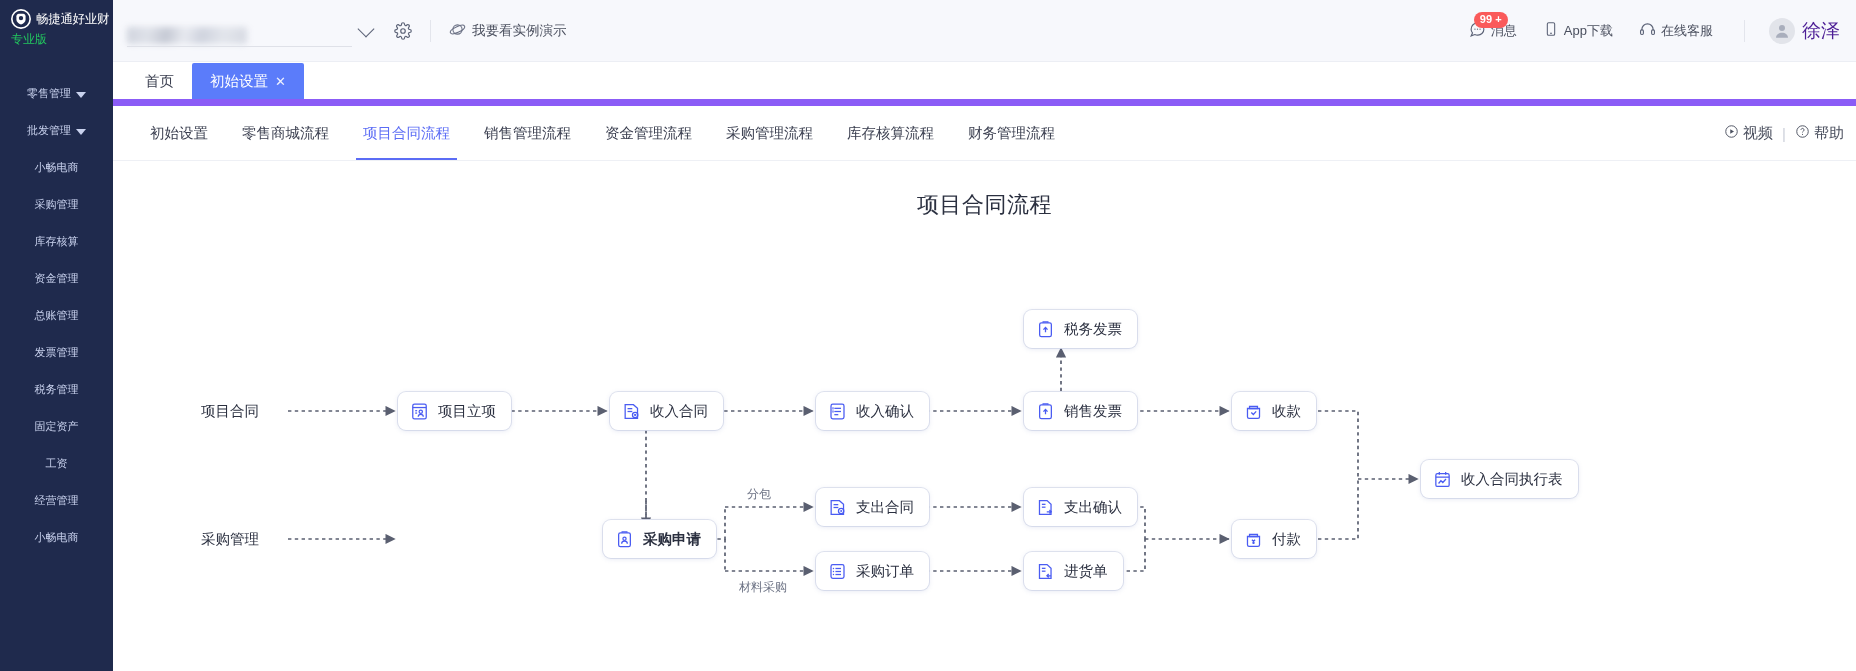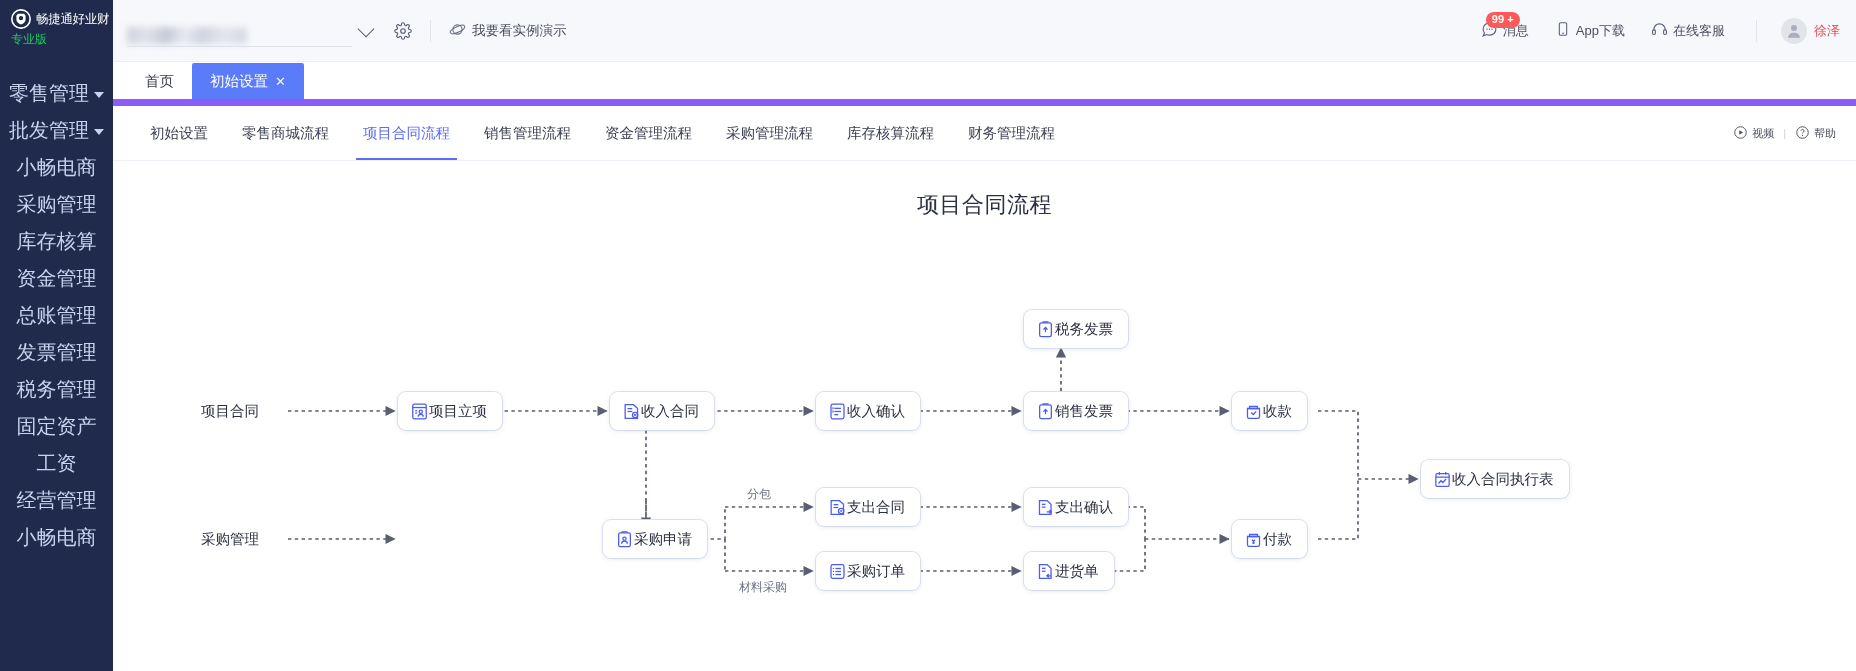--- a/index.html
+++ b/index.html
@@ -32,21 +32,21 @@
   }
   .brand-sub {
     color: #22c55e; font-size: 12px; margin-top: 1px; padding-left: 1px;
     font-weight: 500;
   }
   .menu { padding-top: 13px; }
   .menu-item {
     height: 37px;
     display: flex; align-items: center; justify-content: center;
     gap: 5px;
-    color: #c9d2ee; font-size: 20px;
+    color: #c9d2ee; font-size: 11px;
     cursor: pointer;
     white-space: nowrap;
   }
   .caret-down {
     width: 0; height: 0;
     border-left: 5px solid transparent;
     border-right: 5px solid transparent;
     border-top: 6px solid #c9d2ee;
     display: inline-block;
     margin-top: 2px;
@@ -105,21 +105,21 @@
     background: #fa5a5a; color: #fff;
     font-size: 11px; font-weight: bold;
     border-radius: 9px; padding: 1px 6px 2px 6px;
     line-height: 13px; white-space: nowrap;
   }
   .avatar {
     width: 26px; height: 26px; border-radius: 50%;
     background: #e2e4ea; display: flex; align-items: center; justify-content: center;
     margin-right: 7px; margin-left: 6px;
   }
-  .user-name { color: #ef4444; font-size: 13px; white-space: nowrap; text-align: center; }
+  .user-name { color: #4c1d95; font-size: 19px; white-space: nowrap; text-align: center; }
 
   
   .tabstrip {
     height: 44px; background: #ffffff;
     display: flex; align-items: flex-end;
     padding-left: 14px;
     border-bottom: 7px solid #8b5cf6;
   }
   .btab {
     height: 36px; min-width: 48px;
@@ -145,21 +145,21 @@
     display: flex; align-items: center; cursor: pointer;
     position: relative; white-space: nowrap;
   }
   .sitem.active { color: #5b6cf5; }
   .sitem.active::after {
     content: ""; position: absolute; left: 10px; right: 10px; bottom: 0;
     height: 2px; background: #5b6cf5;
   }
   .subnav-right {
     margin-left: auto; display: flex; align-items: center;
-    gap: 6px; padding-right: 20px; font-size: 11px; color: #4a4f5e;
+    gap: 6px; padding-right: 12px; font-size: 15px; color: #4a4f5e;
   }
   .sr-item { display: flex; align-items: center; gap: 4px; cursor: pointer; white-space: nowrap; }
   .sr-sep { color: #ccd0da; padding: 0 3px; }
 
   
   .canvas { flex: 1; position: relative; background: #ffffff; overflow: hidden; }
   .flow-title {
     position: absolute; top: 29px; left: 0; right: 0;
     text-align: center; font-size: 22px; color: #2b3040; font-weight: 500;
     letter-spacing: .5px;
@@ -169,20 +169,21 @@
   svg.wires { position: absolute; left: 0; top: 0; width: 1743px; height: 511px; }
 
   .node {
     position: absolute;
     height: 38px;
     background: #ffffff;
     border-radius: 8px;
     box-shadow: 0 1px 5px rgba(90,105,180,.17), 0 0 0 1px rgba(225,228,240,.9);
     display: flex; align-items: center;
     padding: 0 15px 0 12px;
+    gap: 9px;
     cursor: pointer;
     white-space: nowrap;
   }
   .node .nicon { width: 19px; height: 19px; flex: 0 0 19px; display:block; }
   .node .nlabel { font-size: 14.5px; color: #2b3040; }
 
   .rowlabel {
     position: absolute; font-size: 14.5px; color: #2b3040; white-space: nowrap;
   }
   .edgelabel {
@@ -491,21 +492,21 @@
           <div class="node" style="left: 1308px; top: 299px;">
             <span class="nicon"><svg viewBox="0 0 24 24" fill="none" stroke="#4a5cf2" stroke-width="1.6">
                 <rect x="3.6" y="4.6" width="16.8" height="16.2" rx="2"></rect>
                 <line x1="3.6" y1="9" x2="20.4" y2="9"></line>
                 <line x1="8" y1="2.6" x2="8" y2="6"></line>
                 <line x1="16" y1="2.6" x2="16" y2="6"></line>
                 <path d="M7 17l3-3.4 2.4 2.2 4-4.4"></path>
               </svg></span>
             <span class="nlabel">收入合同执行表</span>
           </div>
-          <div class="node" style="left: 490px; top: 359px;">
+          <div class="node" style="left: 490px; top: 359px; font-weight: bold;">
             <span class="nicon"><svg viewBox="0 0 24 24" fill="none" stroke="#4a5cf2" stroke-width="1.6">
                 <rect x="4.6" y="3.6" width="14.8" height="17.4" rx="2.2"></rect>
                 <path d="M9 3.6V2.4h6v1.2"></path>
                 <circle cx="12" cy="11" r="2"></circle>
                 <path d="M8.4 17.4c0-2 1.6-3.4 3.6-3.4s3.6 1.4 3.6 3.4"></path>
               </svg></span>
             <span class="nlabel">采购申请</span>
           </div>
           <div class="node" style="left: 703px; top: 327px;">
             <span class="nicon"><svg viewBox="0 0 24 24" fill="none" stroke="#4a5cf2" stroke-width="1.6">

